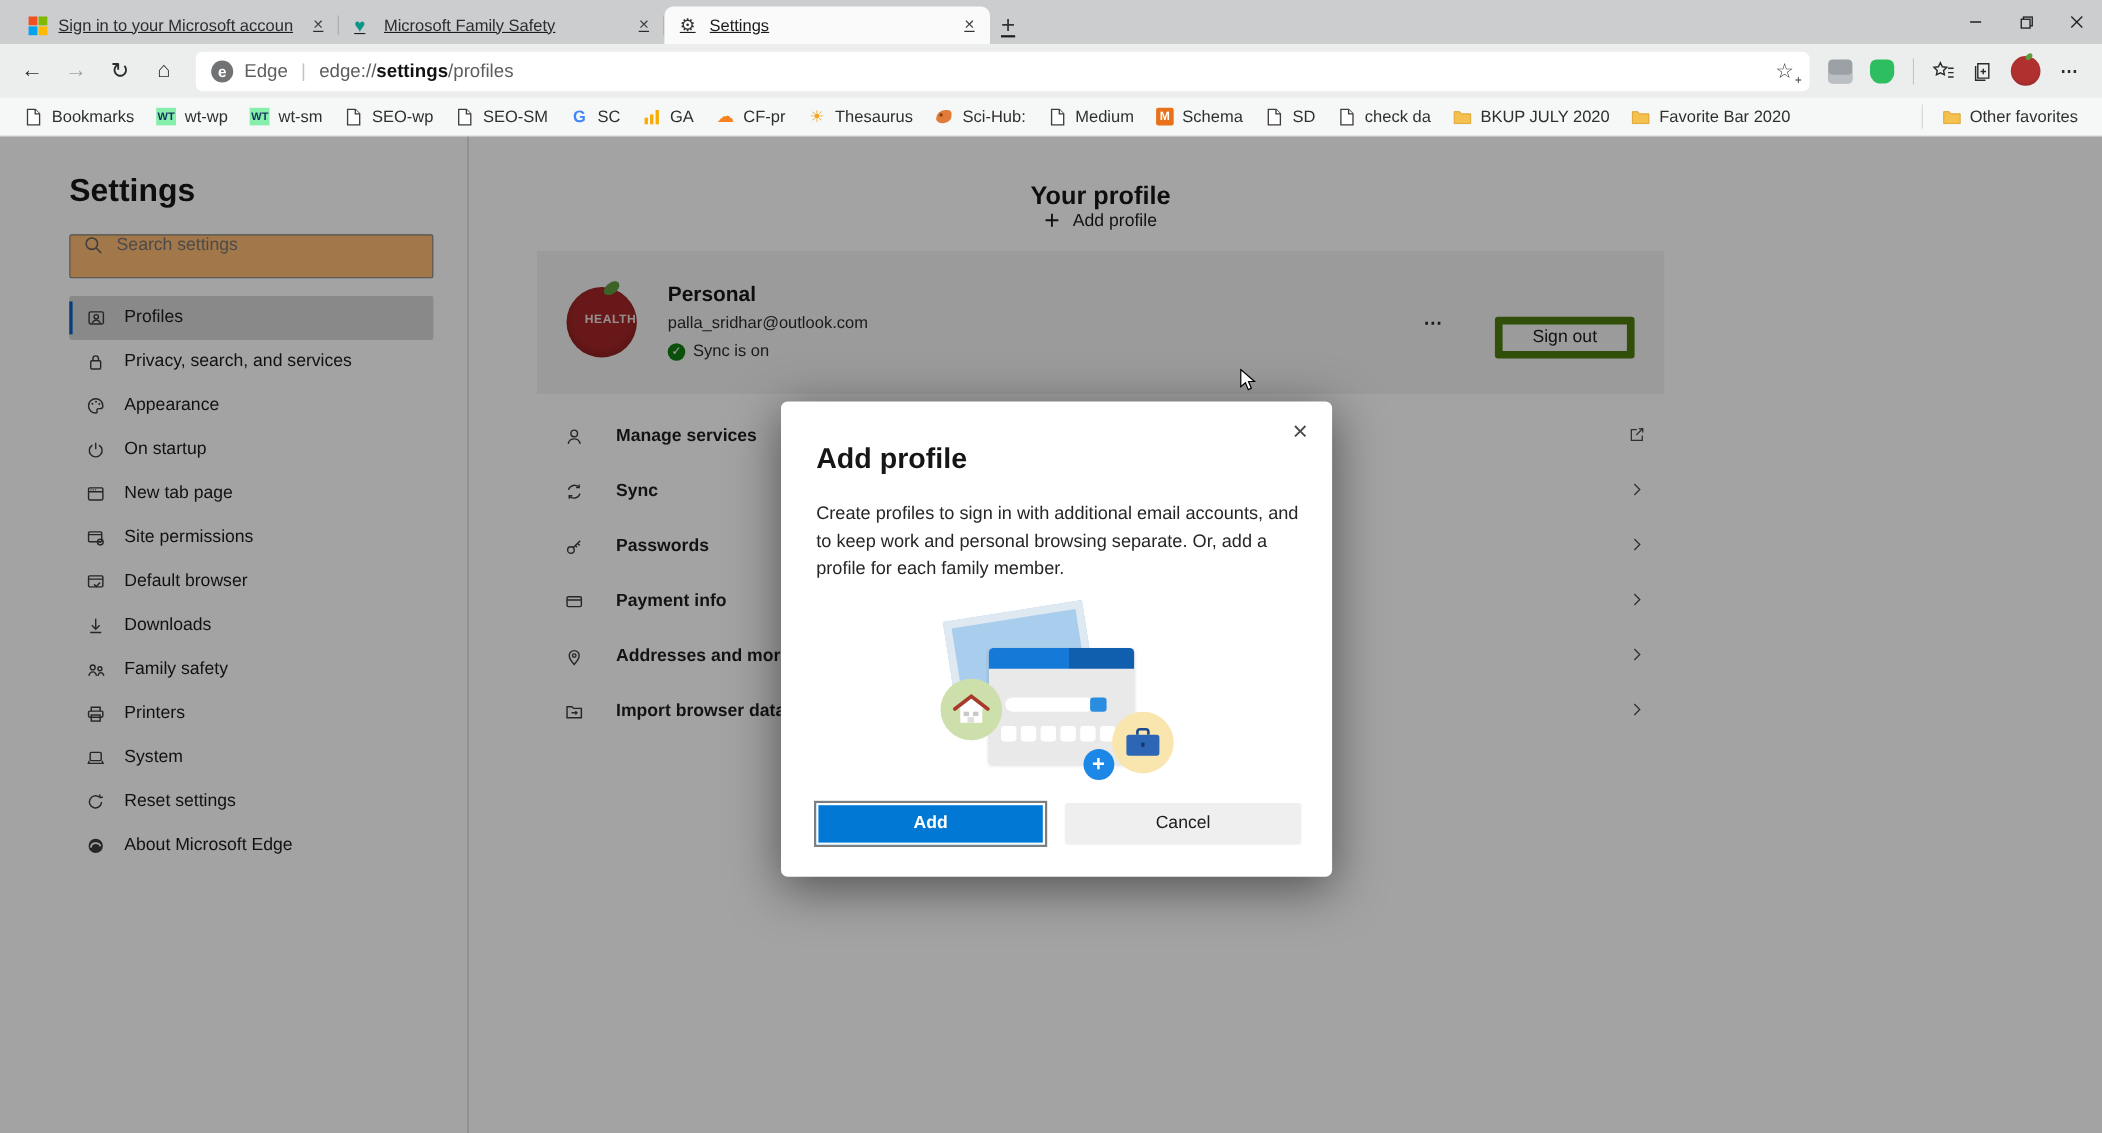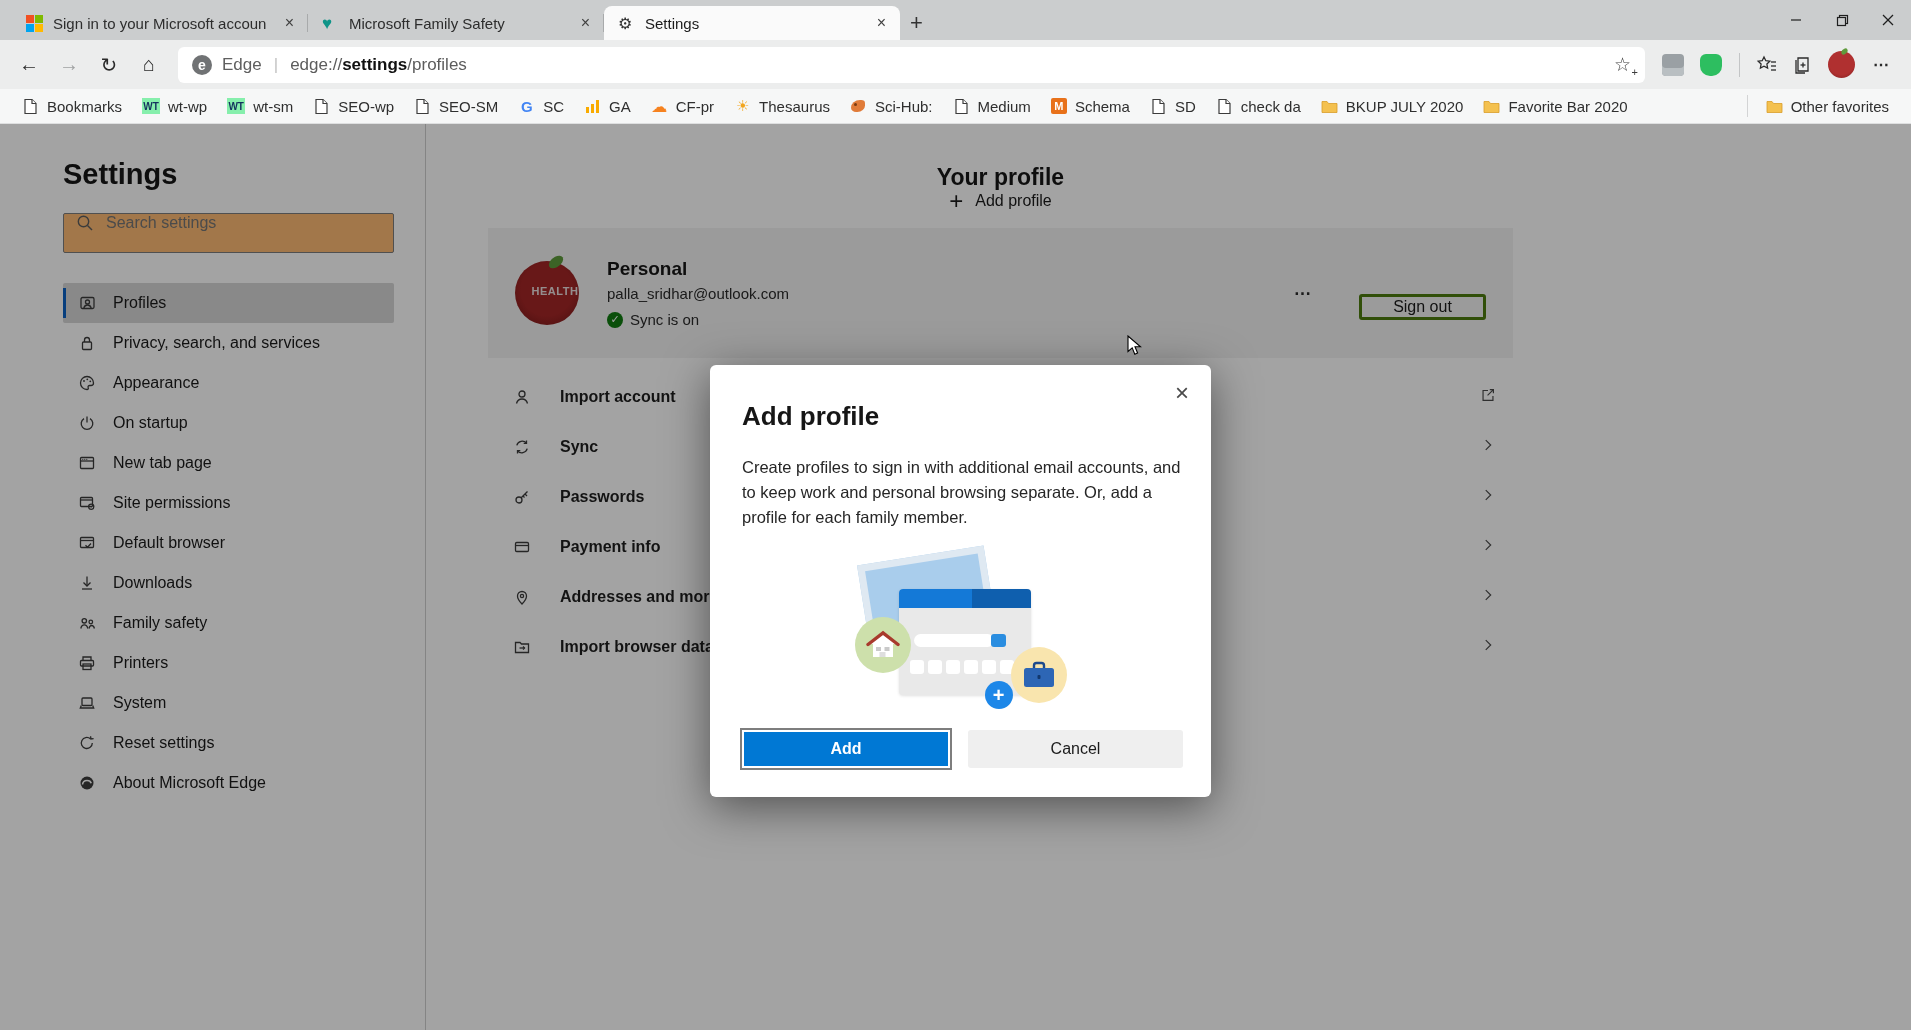--- a/index.html
+++ b/index.html
@@ -1,21 +1,21 @@
 <!DOCTYPE html>
 <html><head>
 <meta charset="utf-8">
 <style>
   * { box-sizing: border-box; margin: 0; padding: 0; }
   html,body { width:1911px; height:1030px; overflow:hidden;
     font-family:"Liberation Sans", sans-serif; background:#fff; color:#1b1b1b; }
 
   
   .tabstrip { height:40px; background:#cbcdce; display:flex; align-items:flex-end; position:relative; }
-  .tabs { display:flex; align-items:flex-end; padding-left:12px; height:40px; }
+  .tabs { display:flex; align-items:flex-end; padding-left:12px; height:40px;text-decoration:underline; }
   .tab { width:296px; height:34px; display:flex; align-items:center; gap:10px;
          padding:0 8px 0 14px; font-size:15px; color:#2d2d2d; position:relative; cursor:default; }
   .tab:not(.active):after { content:""; position:absolute; right:0; top:8px; bottom:8px; width:1px; background:#a8aaab; }
   .tab.active { background:#fafafa; border-radius:8px 8px 0 0; color:#1b1b1b; }
   .tab .title { flex:1; overflow:hidden; white-space:nowrap; }
   .tab .close { font-size:16px; color:#404040; padding:0 6px; }
   .newtab { font-size:22px; font-weight:300; color:#333; padding:0 14px 4px 10px; }
   .fav { width:17px; height:17px; flex:none; position:relative; }
   .ms-logo { display:grid; grid-template-columns:8px 8px; grid-template-rows:8px 8px; gap:1px; }
   .ms-logo i { display:block; }
@@ -80,21 +80,21 @@
   .dim { position:absolute; inset:0; background:rgba(0,0,0,.36); z-index:5; }
 
   .sidebar { width:426px; border-right:1px solid #cfcfcf; padding:34px 30px 0 63px; flex:none; }
   .sb-title { font-size:29px; font-weight:700; color:#161616; }
   .searchbox { margin-top:22px; width:331px; height:40px; border:1px solid #7d7d7d; border-radius:2px;
                display:flex; align-items:flex-start; padding:0 12px; background:#fdba74; }
   .searchbox svg { stroke:#5f5f5f; stroke-width:1.4; fill:none; flex:none; }
   .searchbox input { border:none; outline:none; font-size:16px; margin-left:12px; width:100%;
                      color:#1b1b1b; background:transparent; font-family:inherit; }
   .searchbox input::placeholder { color:#767676; }
-  .nav { margin-top:30px; width:331px; }
+  .nav { margin-top:16px; width:331px; }
   .nav-item { height:40px; display:flex; align-items:center; gap:16px; padding-left:14px;
               font-size:16px; color:#1b1b1b; position:relative; border-radius:2px; }
   .nav-item.selected { background:#d6d6d6; }
   .nav-item.selected:before { content:""; position:absolute; left:0; top:5px; bottom:5px; width:3px; background:#0b62c4; }
   .nav-item svg { width:20px; height:20px; stroke:#3c3c3c; stroke-width:1.3; fill:none; flex:none; }
   .nav-item svg .f { fill:#3c3c3c; stroke:none; }
 
   .main { flex:1; padding-top:40px; }
   .main-inner { width:1025px; margin-left:62px; }
   .main-head { display:flex; align-items:center; justify-content:space-between; height:44px;flex-direction:column; }
@@ -109,21 +109,21 @@
                      background:#5f9b3c; border-radius:60% 40% 60% 40%; transform:rotate(-28deg); }
   .avatar-lg span { position:absolute; top:24px; left:16px; right:0; text-align:center;
                     color:#e9dede; font-size:11px; font-weight:700; letter-spacing:.5px; }
   .profile-info { margin-left:28px; }
   .p-name { font-size:19px; font-weight:700; color:#161616; }
   .p-email { font-size:15px; color:#2b2b2b; margin-top:5px; }
   .p-sync { display:flex; align-items:center; gap:7px; margin-top:9px; font-size:15px; color:#2b2b2b; }
   .sync-check { width:16px; height:16px; border-radius:50%; background:#107c10; color:#fff; font-size:11px;
                 display:flex; align-items:center; justify-content:center; }
   .more-btn { margin-left:auto; font-size:17px; font-weight:700; letter-spacing:2px; color:#2b2b2b; padding:0 10px; }
-  .signout { margin-left:36px; width:127px; height:26px; background:#f3f3f3; border:3px solid #4d7c0f;
+  .signout { margin-left:36px; width:127px; height:38px; background:#f3f3f3; border:7px solid #4d7c0f;
              border-radius:3px; font-size:16px; color:#1b1b1b; font-family:inherit;margin-top:28px; }
 
   .rows { margin-top:14px; }
   .row { height:50px; display:flex; align-items:center; gap:28px; padding:0 16px 0 24px; font-size:16px; font-weight:700; color:#1f1f1f; }
   .row svg { width:20px; height:20px; stroke:#3c3c3c; stroke-width:1.3; fill:none; flex:none; }
   .row .trail { margin-left:auto; }
   .row .trail svg { stroke:#4a4a4a; width:18px; height:18px; }
 
   
   .modal { position:absolute; left:710px; top:241px; width:501px; height:432px; background:#fff;
@@ -507,21 +507,21 @@
         <div class="more-btn">⋯</div>
         <button class="signout">Sign out</button>
       </div>
 
       <div class="rows">
         <div class="row">
           <svg viewBox="0 0 20 20">
               <circle cx="10" cy="7" r="3"></circle>
               <path d="M4.5 16.5c.8-3 3-4.5 5.5-4.5s4.7 1.5 5.5 4.5"></path>
             </svg>
-          <span>Import account</span>
+          <span>Manage services</span>
           <span class="trail">
             <svg viewBox="0 0 20 20">
                 <path d="M15.5 11v5h-11V5H10"></path>
                 <path d="M9.5 10.5L16 4M12 4h4v4"></path>
               </svg>
           </span>
         </div>
         <div class="row">
           <svg viewBox="0 0 20 20">
               <path d="M4.8 8.3a5.6 5.6 0 0 1 9.7-2.1"></path>

